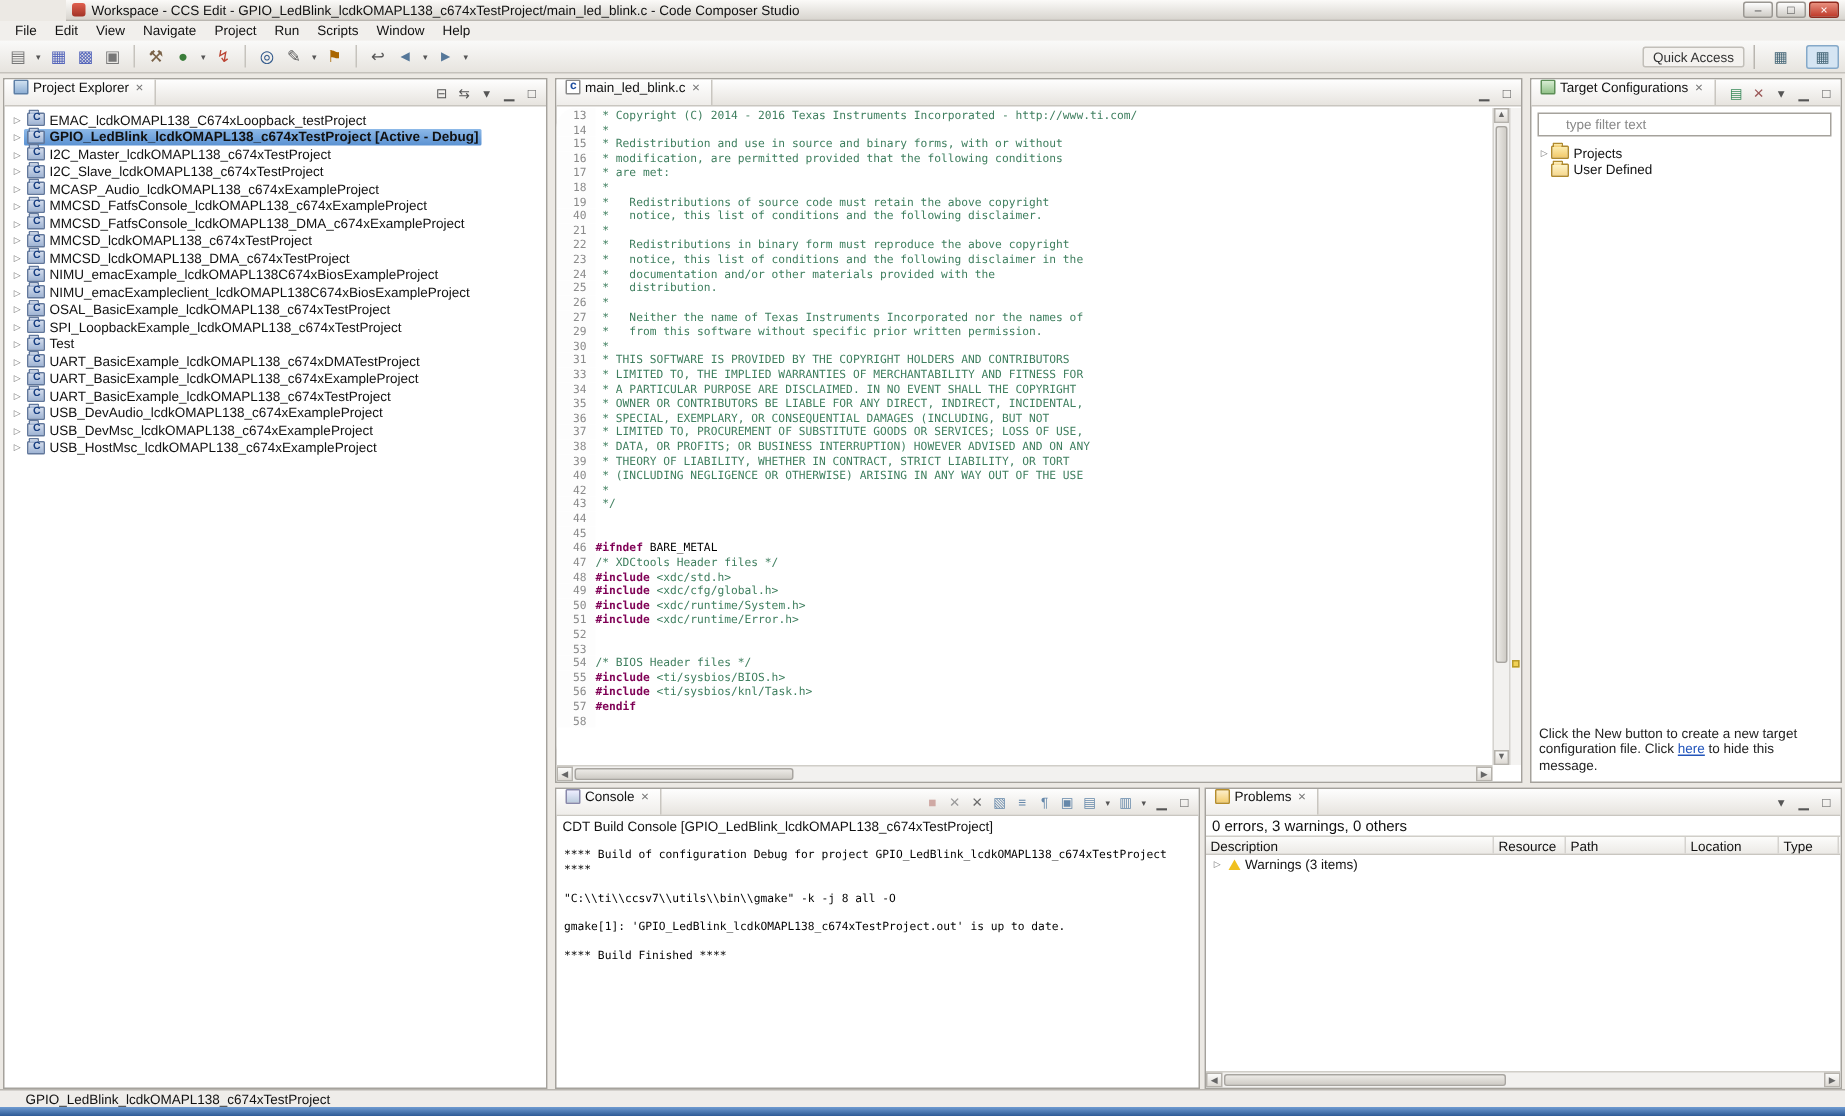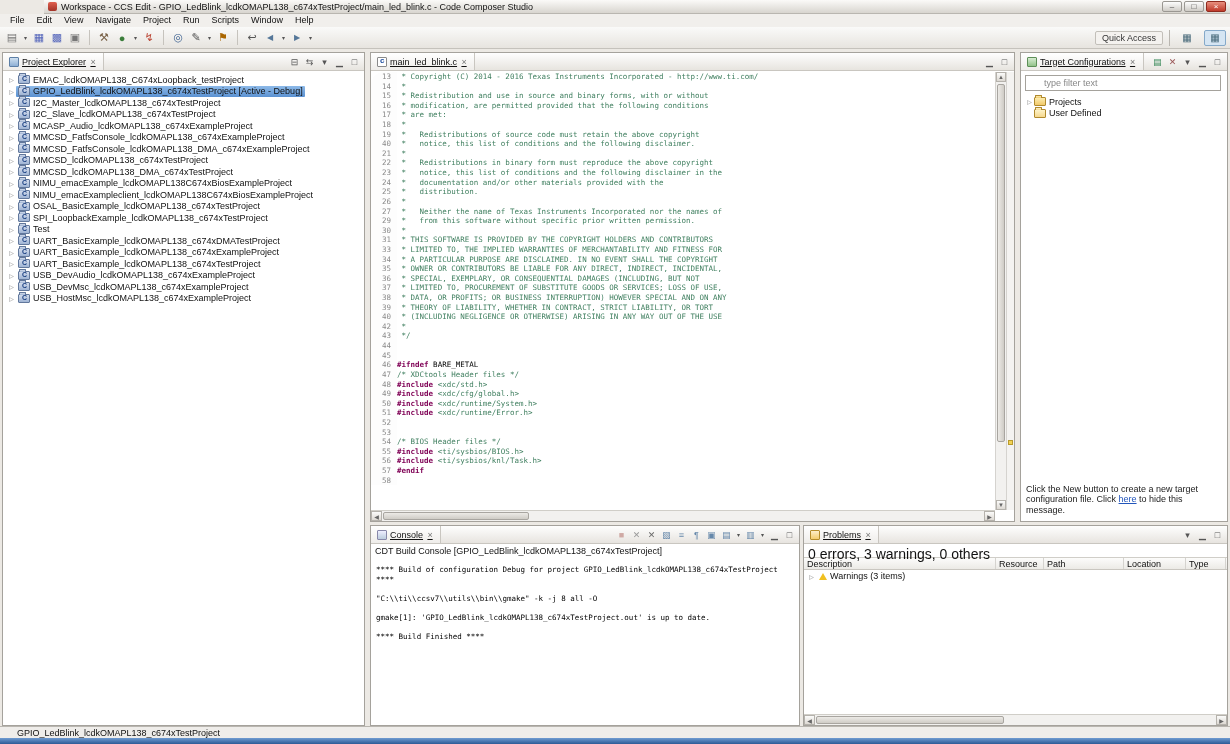--- a/index.html
+++ b/index.html
@@ -31,22 +31,22 @@
   .quick-access { margin-left:auto; display:flex; align-items:center; gap:6px; }
   .qa-label { border:1px solid #c2bfb9; border-radius:2px; padding:1px 6px; color:#333; background:#f4f2ef; }
   .persp-sep { width:1px; height:16px; background:#b9b6b0; }
   .persp { width:22px; height:16px; display:inline-flex; align-items:center; justify-content:center; border:1px solid transparent; border-radius:2px; font-size:10px; color:#467; }
   .persp.active { background:#d5e5f3; border-color:#85a9c9; }
   .persp::before { content:"▦"; }
 
   
   .panel { position:absolute; background:#fff; border:1px solid #a5a29c; overflow:hidden; }
   .panel-header { height:18px; background:linear-gradient(#fefefe,#e7e4df); border-bottom:1px solid #c9c6c0; display:flex; align-items:stretch; }
-  .tab { display:flex; align-items:center; gap:3px; padding:0 6px; background:linear-gradient(#ffffff,#efedea);
-    border-right:1px solid #c9c6c0; font-size:9px; white-space:nowrap;text-decoration:underline; }
+  .tab { display:flex; align-items:flex-start; gap:3px; padding:0 6px; background:linear-gradient(#ffffff,#efedea);
+    border-right:1px solid #c9c6c0; font-size:9px; white-space:nowrap; }
   .tab .close { color:#777; font-size:9px; width:8px; text-align:center; }
   .tab .close::before { content:"×"; }
   .header-icons { margin-left:auto; display:flex; align-items:center; gap:2px; padding-right:3px; }
   .view-icon { width:10px; height:10px; border-radius:1px; flex:none; }
   .vi-pe { background:linear-gradient(#cfe0f0,#8fb0d5); border:1px solid #5d7fa6; }
   .vi-file { background:#fff; border:1px solid #8a8a8a; position:relative; }
   .vi-file::after { content:"c"; position:absolute; top:-2px; left:2px; color:#1f4fa0; font-size:8px; font-weight:bold; }
   .vi-target { background:linear-gradient(#d7ecd2,#93c38a); border:1px solid #5d8f57; }
   .vi-console { background:linear-gradient(#eef,#bcd); border:1px solid #88a; }
   .vi-problems { background:linear-gradient(#fdeec9,#f3cd6f); border:1px solid #b58d2c; }
@@ -82,21 +82,21 @@
   [data-name="new-target-icon"]::before { content:"▤"; color:#3a8a5a; }
   [data-name="delete-target-icon"]::before { content:"✕"; color:#995555; }
 
   
   .tree { padding-top:2px; }
   .tree-row { display:flex; align-items:center; height:11.5px; padding-left:4px; white-space:nowrap; font-size:9px; }
   .exp { width:9px; flex:none; color:#777; font-size:6px; display:inline-flex; justify-content:center; }
   .exp::before { content:"▷"; }
   .exp.noexp::before { content:""; }
   .row-inner { display:inline-flex; align-items:center; padding:0 2px; height:11.5px; }
-  .row-inner.selected { background:linear-gradient(#8db9e8,#5b92d2); font-weight:normal; border-radius:1px;justify-content:center; }
+  .row-inner.selected { background:linear-gradient(#8db9e8,#5b92d2); font-weight:bold; border-radius:1px;justify-content:center; }
   .ficon { width:12px; height:9px; flex:none; margin-right:3px; position:relative; border-radius:1px; }
   .ficon::before { content:""; position:absolute; top:-3px; left:0; width:5px; height:2px; border-radius:1px 1px 0 0; background:inherit; border:inherit; border-bottom:none; }
   .ficon.proj { background:linear-gradient(#d3dcec,#9fb4d4); border:1px solid #62789c; }
   .ficon.proj::after { content:"C"; position:absolute; top:-1px; left:3px; font-size:7px; font-weight:bold; color:#163d80; }
   .ficon.fclosed { background:linear-gradient(#fcecae,#f2c96a); border:1px solid #b08a2e; }
   .ficon.fopen { background:linear-gradient(#fdf3c8,#f6d88e); border:1px solid #b08a2e; }
 
   
   #project-explorer { left:2px; top:52px; width:363px; height:674px; }
   #project-explorer .body { position:absolute; top:19px; bottom:0; left:0; right:0; overflow:hidden; }
@@ -130,21 +130,21 @@
   .tc-message .link { color:#2255bb; text-decoration:underline; cursor:pointer; }
 
   
   #console { left:370px; top:525px; width:430px; height:201px; }
   .co-sub { height:13px; padding:2px 4px 0; font-size:9px; white-space:nowrap; overflow:hidden; }
   .co-body { padding:8px 5px 0; }
   .cline { height:9.6px; line-height:9.6px; font-family:"DejaVu Sans Mono", monospace; font-size:7.5px; white-space:pre; color:#000; }
 
   
   #problems { left:803px; top:525px; width:425px; height:201px; }
-  .pr-summary { height:13px; padding:2px 4px 0; font-size:14px; }
+  .pr-summary { height:13px; padding:2px 4px 0; font-size:10px; }
   .pr-table-head { display:flex; height:13px; border-top:1px solid #d0cec8; border-bottom:1px solid #c9c6c0; background:linear-gradient(#fcfcfb,#eceae6); }
   .pr-th { display:inline-flex; align-items:center; padding:0 3px; border-right:1px solid #d5d3cf; font-size:9px; overflow:hidden; white-space:nowrap; flex:none; }
   .pr-row { display:flex; align-items:center; height:12px; padding-left:3px; font-size:9px; gap:3px; }
   .warn-tri { width:0; height:0; border-left:4px solid transparent; border-right:4px solid transparent; border-bottom:7px solid #f0c020; flex:none; }
   #problems .h-scroll { right:0; }
 
   
   .statusbar { position:absolute; top:726px; left:0; right:0; height:12px; background:#efedea; border-top:1px solid #b9b6b0; display:flex; align-items:center; padding-left:17px; font-size:9px; }
   .bottomstrip { position:absolute; top:738px; left:0; right:0; height:6px; background:linear-gradient(#6f9bd1,#2d5a96); }
 </style>
@@ -466,21 +466,21 @@
         <div class="code-line" data-name="code-line">
           <span class="ln" data-name="line-number">36</span>
           <span class="lt" data-name="code-text"><span class="tok-comment"> * SPECIAL, EXEMPLARY, OR CONSEQUENTIAL DAMAGES (INCLUDING, BUT NOT</span></span>
         </div>
         <div class="code-line" data-name="code-line">
           <span class="ln" data-name="line-number">37</span>
           <span class="lt" data-name="code-text"><span class="tok-comment"> * LIMITED TO, PROCUREMENT OF SUBSTITUTE GOODS OR SERVICES; LOSS OF USE,</span></span>
         </div>
         <div class="code-line" data-name="code-line">
           <span class="ln" data-name="line-number">38</span>
-          <span class="lt" data-name="code-text"><span class="tok-comment"> * DATA, OR PROFITS; OR BUSINESS INTERRUPTION) HOWEVER SPECIAL AND ON ANY</span></span>
+          <span class="lt" data-name="code-text"><span class="tok-comment"> * DATA, OR PROFITS; OR BUSINESS INTERRUPTION) HOWEVER ADVISED AND ON ANY</span></span>
         </div>
         <div class="code-line" data-name="code-line">
           <span class="ln" data-name="line-number">39</span>
           <span class="lt" data-name="code-text"><span class="tok-comment"> * THEORY OF LIABILITY, WHETHER IN CONTRACT, STRICT LIABILITY, OR TORT</span></span>
         </div>
         <div class="code-line" data-name="code-line">
           <span class="ln" data-name="line-number">40</span>
           <span class="lt" data-name="code-text"><span class="tok-comment"> * (INCLUDING NEGLIGENCE OR OTHERWISE) ARISING IN ANY WAY OUT OF THE USE</span></span>
         </div>
         <div class="code-line" data-name="code-line">

